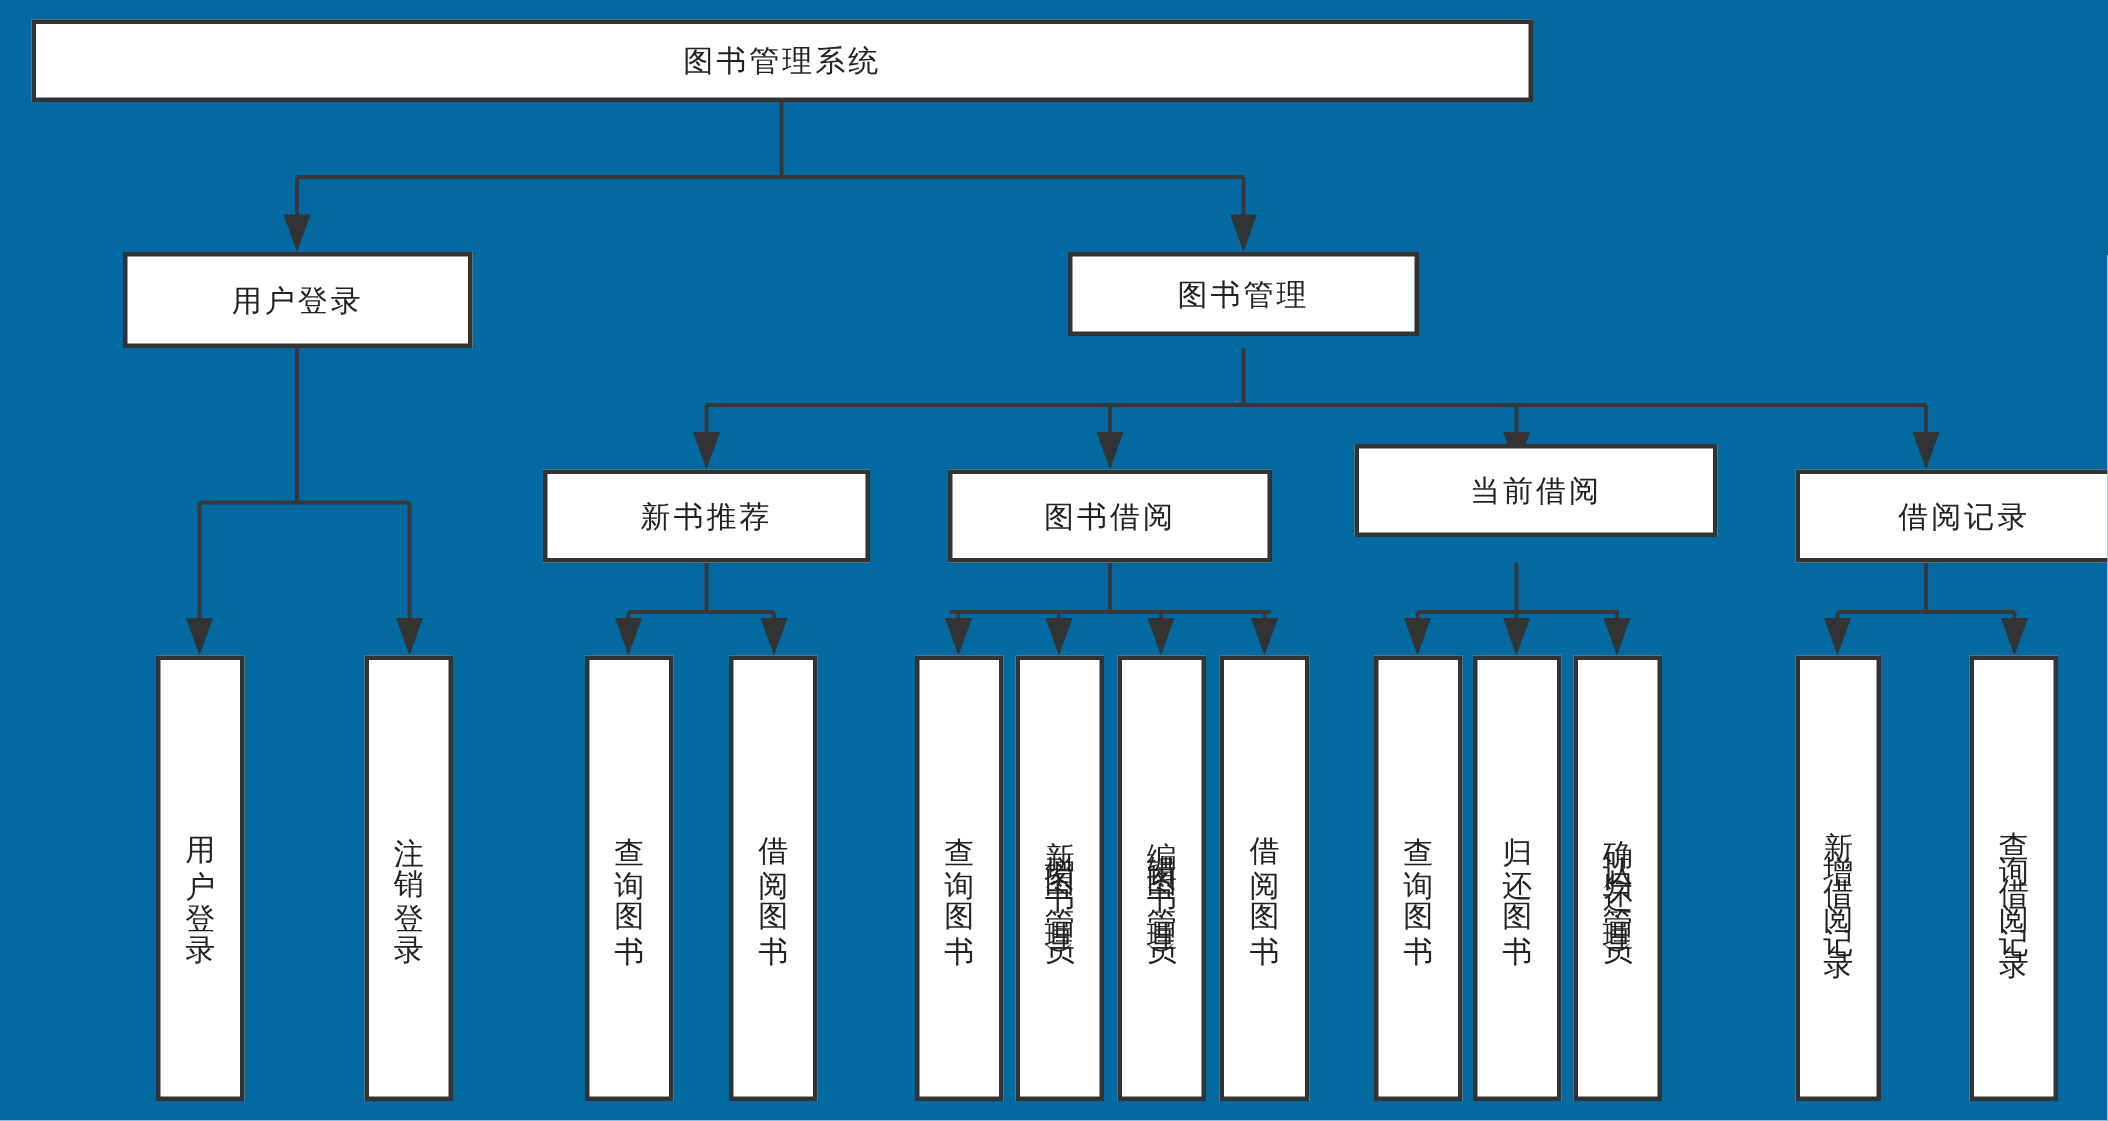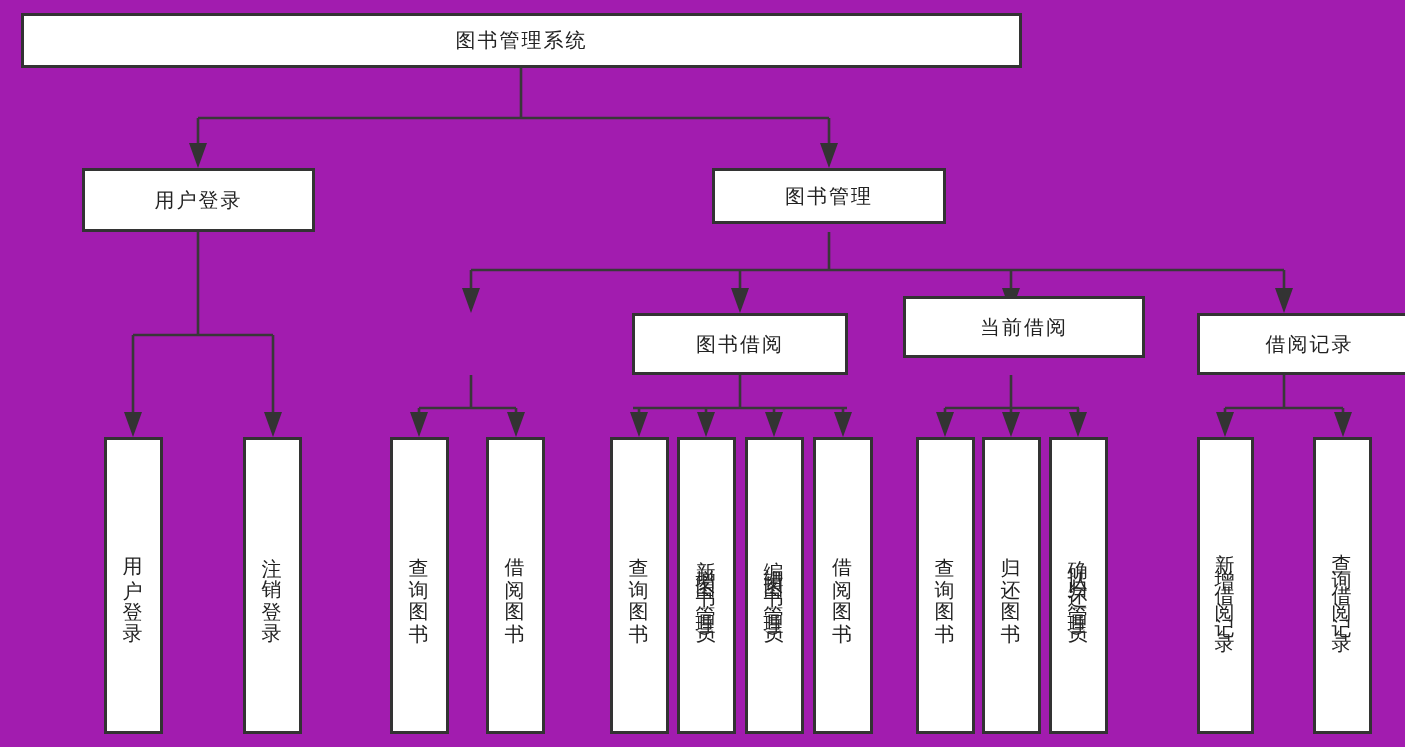--- a/index.html
+++ b/index.html
@@ -1,21 +1,21 @@
 <!DOCTYPE html>
 <html lang="zh"><head>
 <meta charset="utf-8">
 <title>图书管理系统</title>
 <style>
   html, body { margin: 0; padding: 0; background: #ffffff; }
   .canvas {
     position: relative;
     width: 1405px;
     height: 747px;
-    background: #a21caf;
+    background: #0369a1;
     font-family: "Liberation Sans", "DejaVu Sans", sans-serif;
     overflow: hidden;
   }
   .wires {
     position: absolute;
     left: 0; top: 0;
     width: 1405px; height: 747px;
   }
   .box {
     position: absolute;
@@ -100,20 +100,23 @@
     <span class="lbl">图书管理系统</span>
   </div>
 
   <div class="box" style="left:82px; top:168px; width:233px; height:64px;">
     <span class="lbl">用户登录</span>
   </div>
   <div class="box" style="left:712px; top:168px; width:234px; height:56px;">
     <span class="lbl">图书管理</span>
   </div>
 
+  <div class="box" style="left:362px; top:313px; width:218px; height:62px;">
+    <span class="lbl">新书推荐</span>
+  </div>
   <div class="box" style="left:632px; top:313px; width:216px; height:62px;justify-content:center;">
     <span class="lbl">图书借阅</span>
   </div>
   <div class="box" style="left:903px; top:296px; width:242px; height:62px;">
     <span class="lbl">当前借阅</span>
   </div>
   <div class="box" style="left:1172px; top:313px; width:225px; height:62px;margin-left:25px;">
     <span class="lbl">借阅记录</span>
   </div>
 

